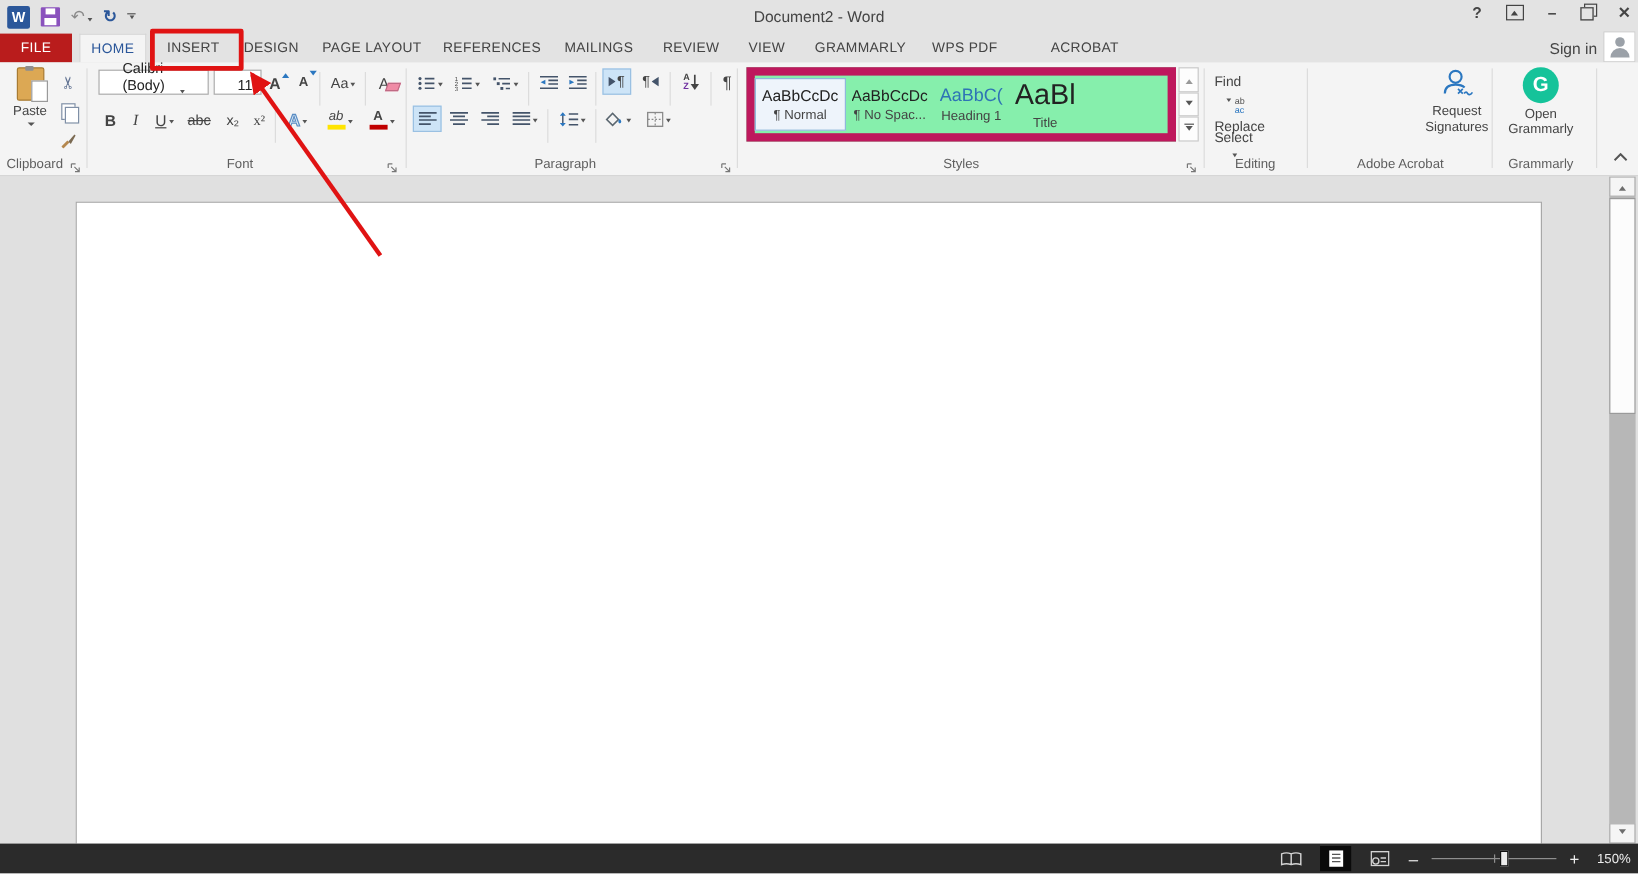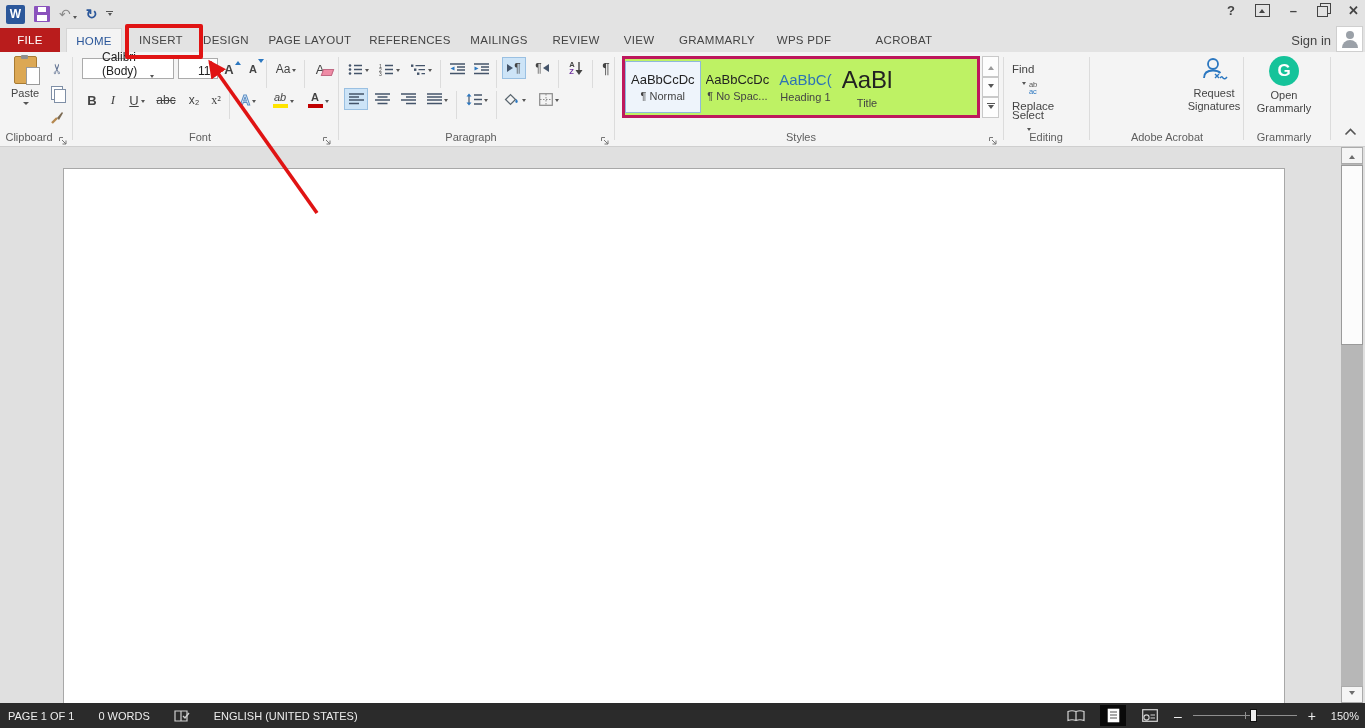--- a/index.html
+++ b/index.html
@@ -64,21 +64,21 @@
   .growA .tdn{position:absolute;top:-4px;right:-7px;width:0;height:0;border:3px solid transparent;border-top:4px solid #2b77c0;}
   .clearA{position:relative;font-size:13px;}
   .clearA .ers{position:absolute;right:-9px;bottom:1px;width:9px;height:5px;background:#ef8ba5;transform:skewX(-20deg);border:1px solid #c06a84;}
   .fxA{font-size:14px;font-weight:bold;color:#eaf2fb;-webkit-text-stroke:1px #5b8ec4;}
   .ubar{position:relative;display:flex;flex-direction:column;align-items:center;line-height:11px;}
   .ubar .t{font-size:11px;font-weight:bold;}
   .ubar .b{width:15px;height:4px;margin-top:1px;}
   
   .edrow{position:absolute;left:1012px;height:18px;display:flex;align-items:center;gap:5px;font-size:11.5px;color:#444;flex-direction:column;}
   
-  .sgallery{position:absolute;left:622px;top:4px;width:358px;height:62px;background:#bef264;border:3px solid #be185d;display:flex;align-items:stretch;box-sizing:border-box;}
+  .sgallery{position:absolute;left:622px;top:4px;width:358px;height:62px;background:#86efac;border:7px solid #be185d;display:flex;align-items:stretch;box-sizing:border-box;}
   .stile{display:flex;flex-direction:column;justify-content:center;align-items:center;margin:2px 0;padding:0 5px;box-sizing:border-box;}
   .stile .prev{font-size:13px;color:#222;white-space:nowrap;overflow:hidden;}
   .stile .sname{font-size:11px;color:#444;margin-top:3px;white-space:nowrap;}
   .stile.sel{border:1px solid #8fb8dc;background:#eef4fb;}
   .sscroll{position:absolute;left:982px;top:4px;width:17px;height:62px;display:flex;flex-direction:column;}
   .sscroll .sb{flex:1;background:#fdfdfd;border:1px solid #c9c9c9;display:flex;align-items:center;justify-content:center;flex-direction:column;box-sizing:border-box;}
   .tri-up{width:0;height:0;border:3.5px solid transparent;border-bottom:4px solid #999;}
   .tri-dn{width:0;height:0;border:3.5px solid transparent;border-top:4px solid #555;}
   .morebar{width:8px;height:1.5px;background:#555;margin-bottom:1px;}
   
@@ -117,20 +117,21 @@
           <div class="sh"></div>
           <div class="sb"></div>
         </div>
       <div><span class="glyphbtn">↶</span><i class="cr sm"></i></div>
       <div><span class="glyphbtn redo">↻</span></div>
       <div class="qatmore">
           <div class="bar"></div>
           <i class="cr sm" style="transform:none;margin:0;"></i>
         </div>
     </div>
+    <div class="ttl">Document2 - Word</div>
     <div class="winbtns">
       <span class="wb">?</span>
       <span class="rdo">
           <span class="up"></span>
         </span>
       <span class="wb">–</span>
       <span class="restore"></span>
       <span class="wb">✕</span>
     </div>
   </div>
@@ -467,29 +468,20 @@
           <span class="tri-up" style="border-bottom-color:#6d6d6d;"></span>
         </div>
       <div class="vthumb"></div>
       <div class="vbtn" style="bottom:0;">
           <span class="tri-dn" style="border-top-color:#6d6d6d;"></span>
         </div>
     </div>
   </div>
 
   <div class="statusbar">
-    <div class="sbleft">
-      <span>PAGE 1 OF 1</span>
-      <span>0 WORDS</span>
-      <svg width="16" height="14">
-          <path d="M1,2 H7 V12 H1 Z M7,2 H13 V12 H7 Z" fill="none" stroke="#cfcfcf" stroke-width="1.2"></path>
-          <path d="M9,7 l2,2 l4,-5" fill="none" stroke="#cfcfcf" stroke-width="1.4"></path>
-        </svg>
-      <span>ENGLISH (UNITED STATES)</span>
-    </div>
     <div class="sbright">
       <div class="viewbox">
           <svg width="18" height="12">
             <path d="M1,1.5 Q5,0 9,1.5 Q13,0 17,1.5 V10.5 Q13,9 9,10.5 Q5,9 1,10.5 Z M9,1.5 V10.5" fill="none" stroke="#d4d4d4" stroke-width="1.2"></path>
           </svg>
         </div>
       <div class="viewbox pressed">
           <svg width="13" height="15">
             <rect x="0.7" y="0.7" width="11.6" height="13.6" fill="#fff"></rect>
             <path d="M3,4 H10 M3,7 H10 M3,10 H10" stroke="#555" stroke-width="1.2"></path>

